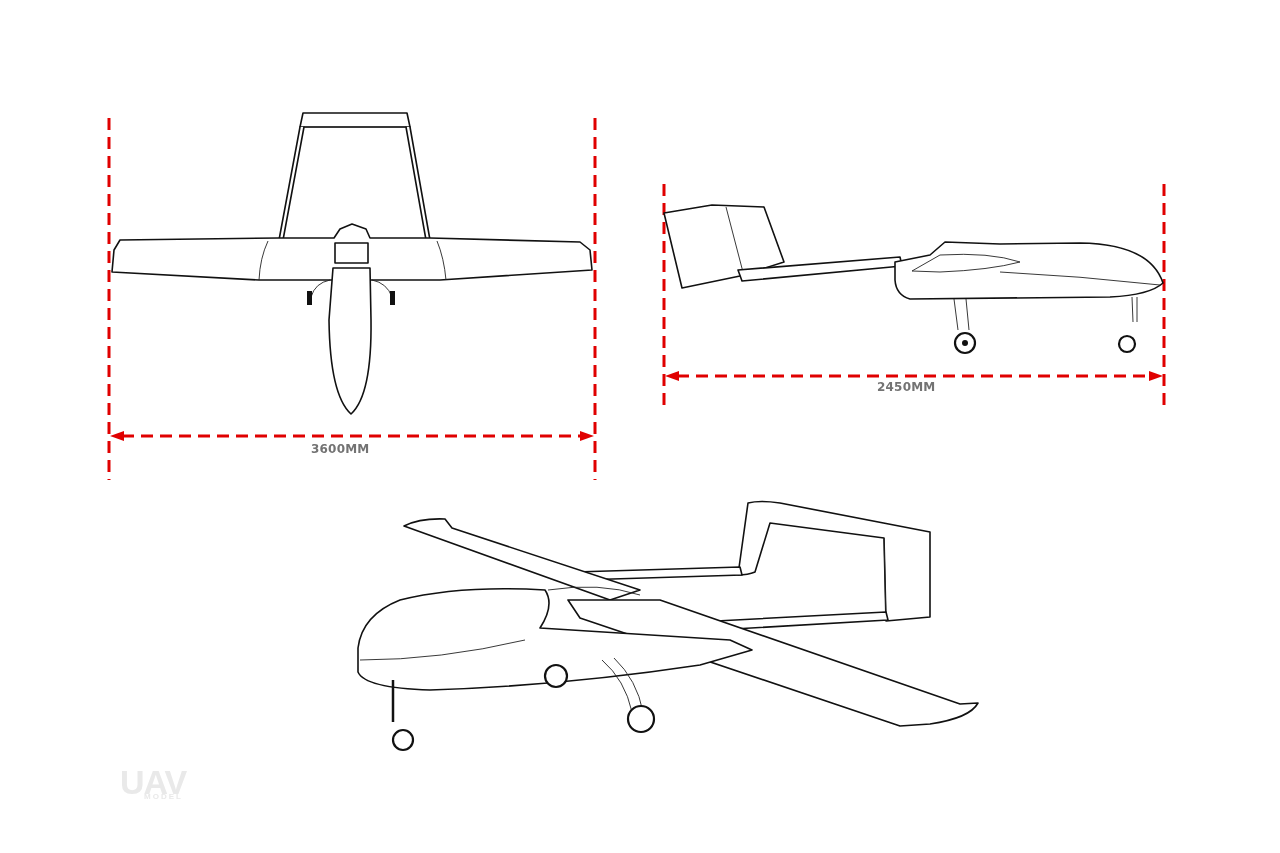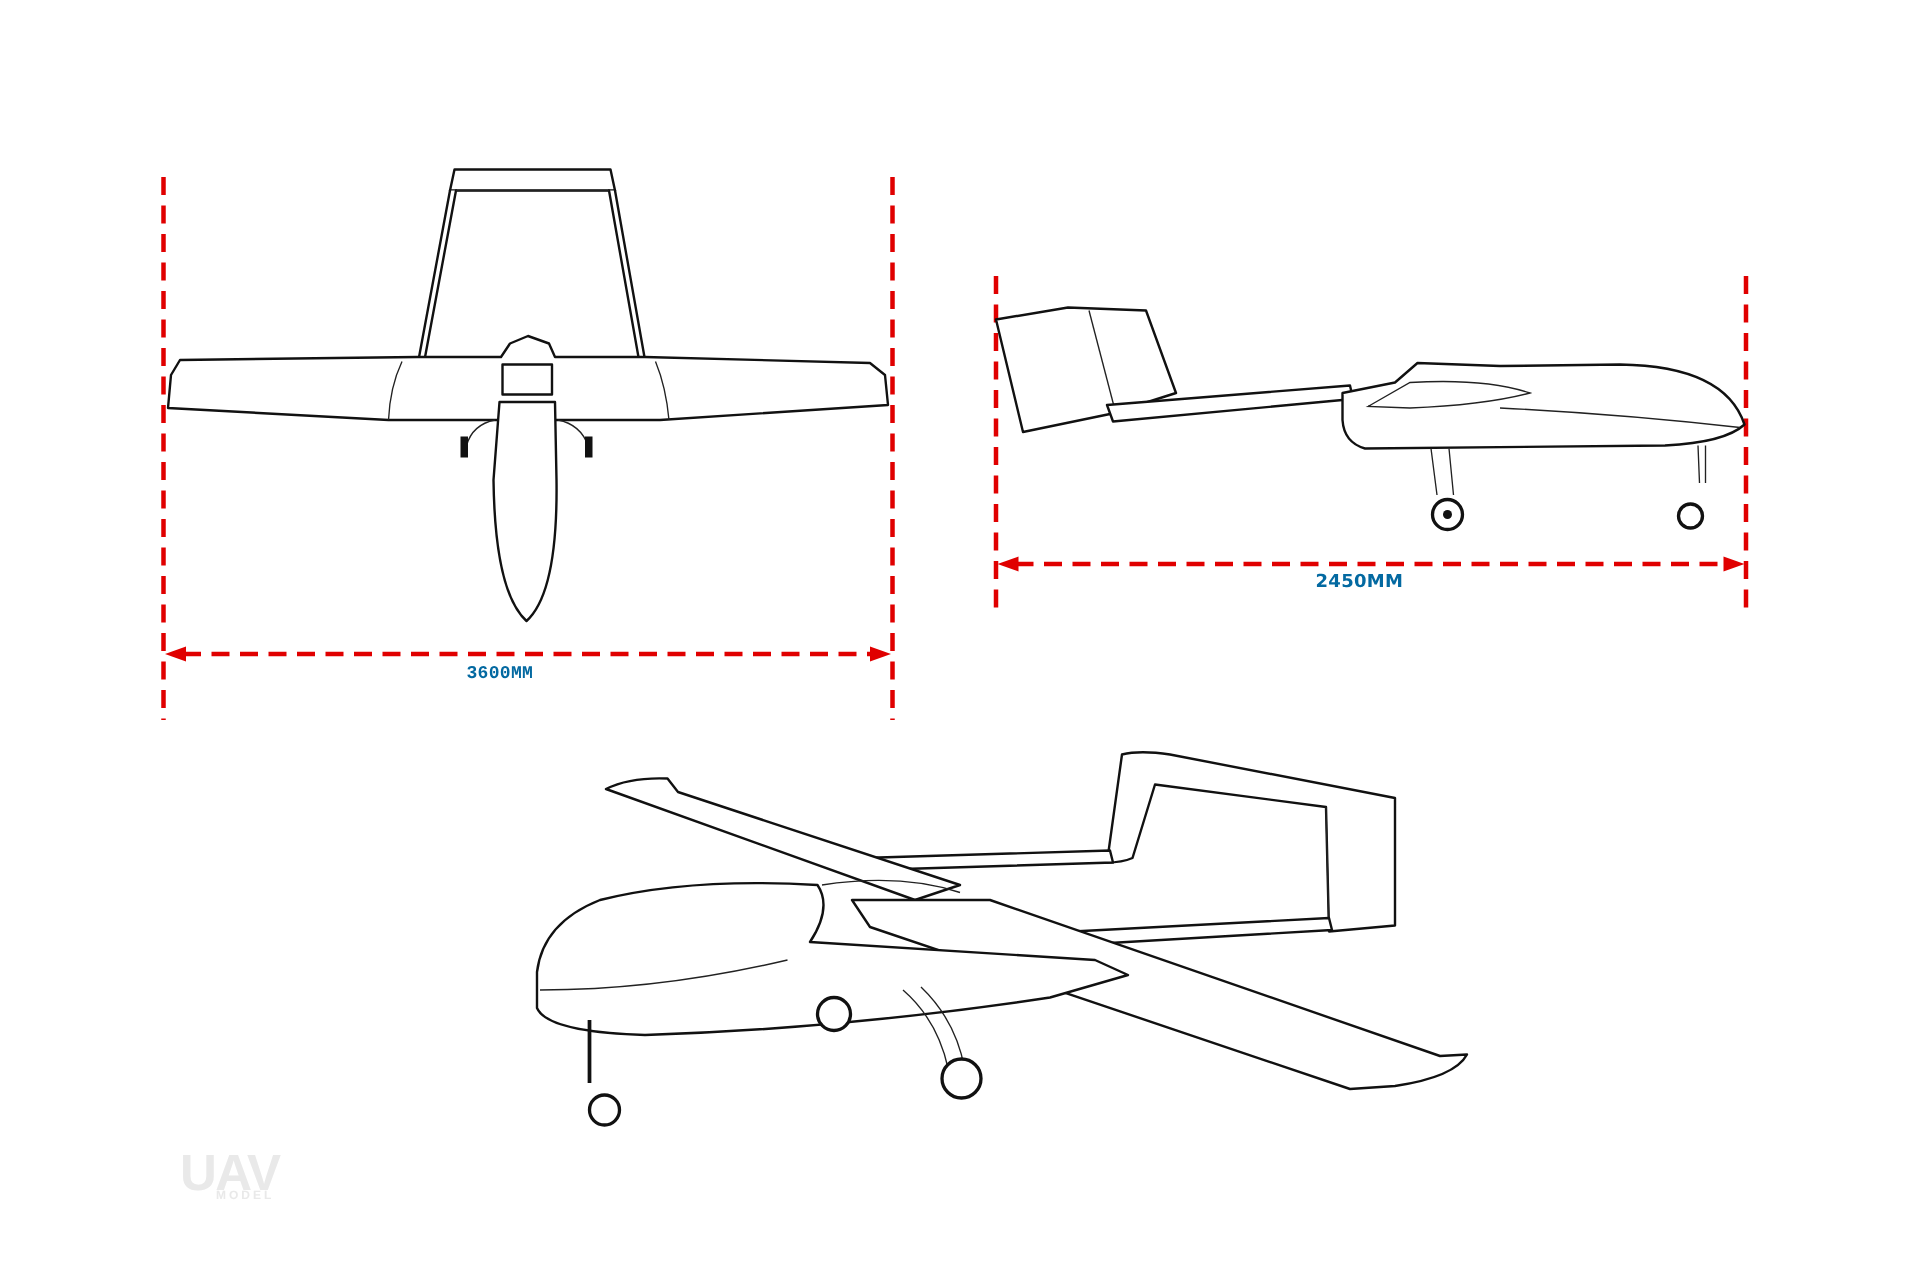--- a/index.html
+++ b/index.html
@@ -1,18 +1,18 @@
 <!DOCTYPE html>
 <html><head>
 <meta charset="utf-8">
 <style>
   html, body { margin:0; padding:0; background:#ffffff; }
   body { width:1280px; height:853px; position:relative; overflow:hidden; font-family:"DejaVu Sans", sans-serif; }
   .canvas { position:absolute; left:0; top:0; width:1280px; height:853px; }
-  .dim-label { position:absolute; font-family:"DejaVu Sans", sans-serif; font-weight:bold; font-size:12px; color:#0369a1; letter-spacing:0.2px; }
+  .dim-label { position:absolute; font-family:"DejaVu Sans", sans-serif; font-weight:bold; font-size:12px; color:#737373; letter-spacing:0.2px; }
   .watermark { position:absolute; left:120px; top:765px; color:#e9e9e9; font-family:"Liberation Sans", sans-serif; font-weight:bold; }
   .wm-big { font-size:34px; letter-spacing:-1px; line-height:34px; display:block; }
   .wm-small { font-size:8px; letter-spacing:2px; position:absolute; left:24px; top:27px; }
   svg .ln { fill:#ffffff; stroke:#111; stroke-width:1.6; stroke-linejoin:round; stroke-linecap:round; }
   svg .thin { fill:none; stroke:#222; stroke-width:0.9; }
   svg .dash { fill:none; stroke:#e00000; stroke-width:3; stroke-dasharray:12 7; }
   svg .arrow { fill:#e00000; }
   svg .wheel { fill:#fff; stroke:#111; stroke-width:2.2; }
 </style>
 </head>
@@ -89,20 +89,20 @@
     <path class="thin" d="M548,590 Q600,582 640,595"></path>
 
     <line x1="393" y1="680" x2="393" y2="722" stroke="#111" stroke-width="2.5"></line>
     <circle class="wheel" cx="403" cy="740" r="10"></circle>
     <circle class="wheel" cx="556" cy="676" r="11"></circle>
     <path class="thin" d="M602,660 Q625,680 632,712 M614,658 Q637,680 643,712"></path>
     <circle class="wheel" cx="641" cy="719" r="13"></circle>
   </g>
 </svg>
 
-<span class="dim-label" style="left:311px; top:442px;font-family:Liberation Mono, monospace;">3600MM</span>
+<span class="dim-label" style="left:311px; top:442px;">3600MM</span>
 <span class="dim-label" style="left:877px; top:380px;">2450MM</span>
 
 <div class="watermark">
   <span class="wm-big">UAV</span>
   <span class="wm-small">MODEL</span>
 </div>
 </div>
 
 </body></html>

